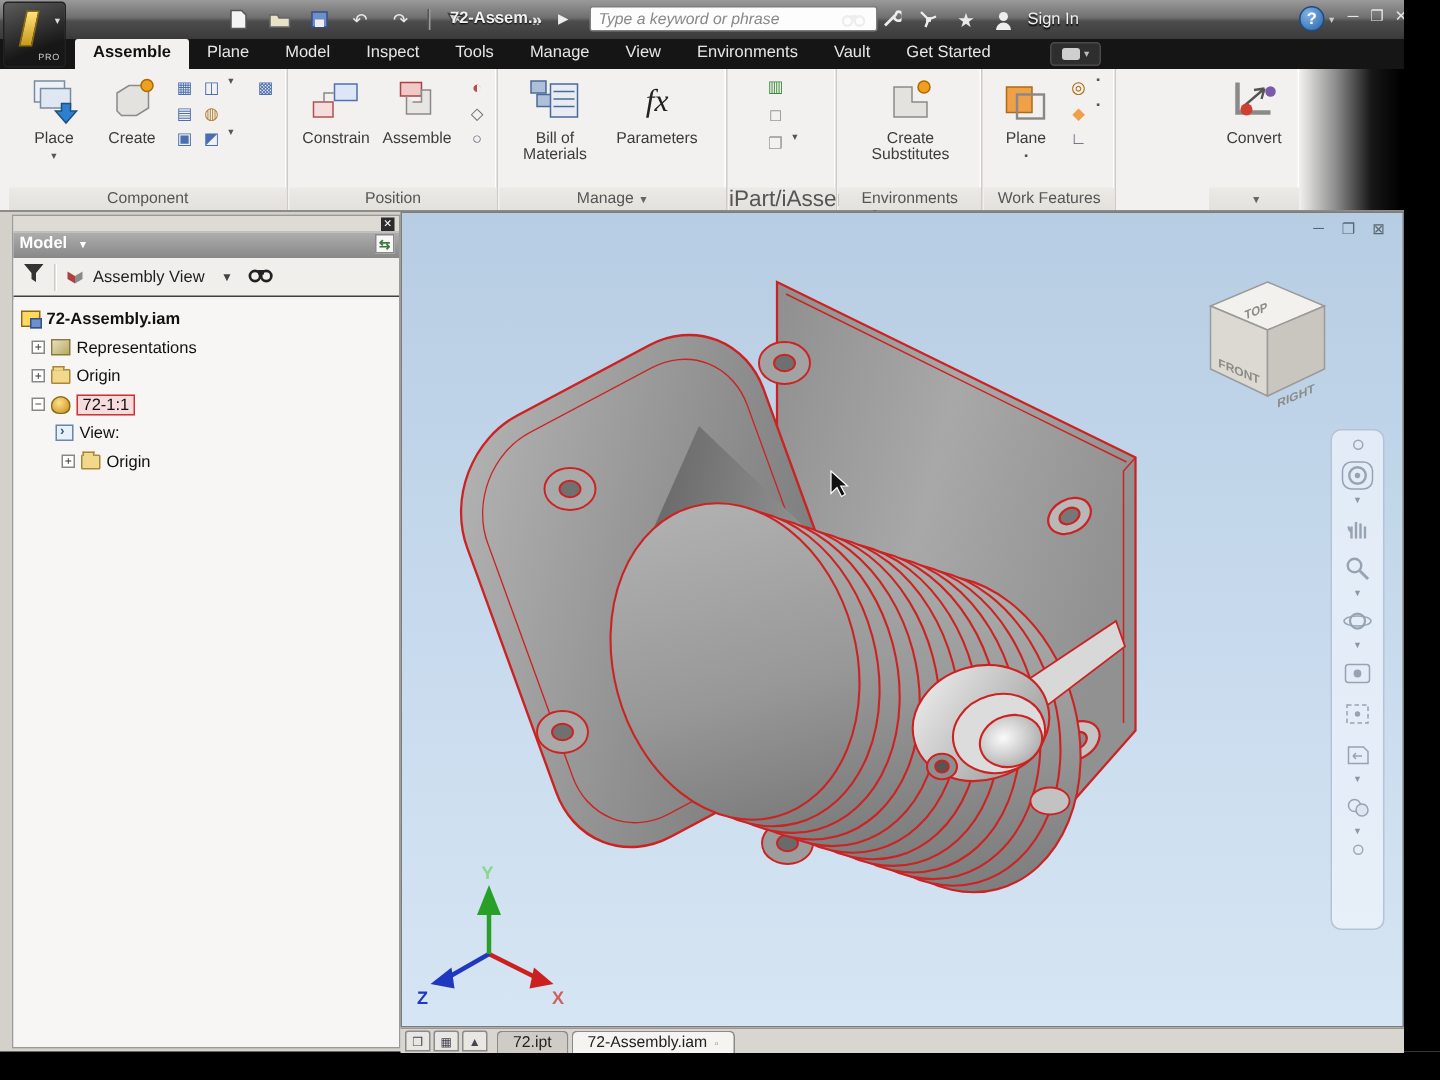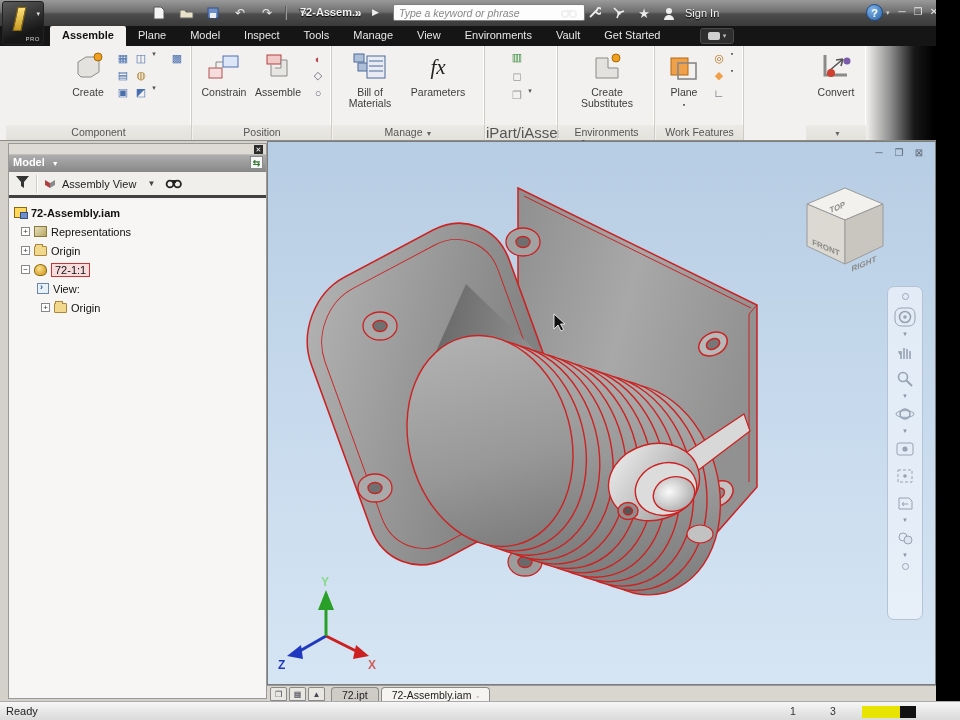--- a/index.html
+++ b/index.html
@@ -73,21 +73,21 @@
     border-bottom:1px solid #c2bfb9; }
   .panelclose { position:absolute; right:3px; top:1px; width:9px; height:9px; background:#2c2c2c;
     color:#fff; font-size:7px; line-height:9px; text-align:center; }
   .panelhdr { position:absolute; left:0; top:11px; width:100%; height:17px;
     background:linear-gradient(180deg,#aeaeae,#878787); color:#fff; font-size:11px; font-weight:bold;
     padding:1px 4px; }
   .panelhdr .dd { font-size:7px; margin-left:4px; }
   .panelswap { position:absolute; right:3px; top:1px; width:13px; height:13px; background:#f8f8f8;
     border:1px solid #8a8a8a; color:#3a7a3a; font-size:9px; line-height:12px; text-align:center; }
   .ptoolbar { position:absolute; left:0; top:28px; width:100%; height:26px; background:#f0efec;
-    border-bottom:3px solid #404040; display:flex; align-items:center; gap:6px; padding:0 6px; }
+    border-bottom:1px solid #404040; display:flex; align-items:center; gap:6px; padding:0 6px; }
   .ptsep { width:1px; height:18px; background:#cfccc6; box-shadow:1px 0 0 #fff; }
   .viewsel { display:flex; align-items:center; gap:5px; font-size:11px; color:#222; }
   .viewsel .dd { font-size:8px; color:#444; margin-left:6px; }
   .tree { position:absolute; left:0; top:56px; width:100%; bottom:0; background:#f7f6f4; padding-top:3px; }
   .trow { height:19px; display:flex; align-items:center; gap:4px; font-size:11px; color:#111; }
   .expbox { width:9px; height:9px; border:1px solid #888; background:#fff; font-size:8px; line-height:7px;
     text-align:center; color:#333; flex:none; }
   .folder { width:13px; height:10px; background:#f2d88c; border:1px solid #a9883a; border-radius:1px;
     position:relative; flex:none; }
   .folder::before { content:""; position:absolute; left:0; top:-3px; width:6px; height:2px;
@@ -232,20 +232,31 @@
     </div>
     <div class="camtab">
       <span class="cam"></span>
       <span class="dd">▾</span>
     </div>
   </div>
 
   <div class="ribbon">
 
     <div class="rgroup" style="left:6px; width:186px;">
+      <div class="rbtn" style="left:6px; width:48px;">
+        <div class="ric">
+          <svg width="34" height="32">
+              <rect x="4" y="3" width="20" height="14" fill="#eef2f8" stroke="#7a8aa0"></rect>
+              <rect x="8" y="8" width="20" height="13" fill="#dfe7f2" stroke="#7a8aa0"></rect>
+              <path d="M22,18 h6 v5 h4 l-7,8 l-7,-8 h4 z" fill="#2f7fd0" stroke="#1c527e"></path>
+            </svg>
+        </div>
+        <div>Place</div>
+        <div class="rdd">▾</div>
+      </div>
       <div class="rbtn" style="left:58px; width:48px;">
         <div class="ric">
           <svg width="34" height="32">
               <path d="M7,11 l8,-5 h10 l3,3 v12 l-8,5 h-10 l-3,-3 z" fill="#e4e2de" stroke="#8a8a8a"></path>
               <circle cx="27" cy="6" r="4" fill="#f0a020" stroke="#a86a00"></circle>
             </svg>
         </div>
         <div>Create</div>
       </div>
       <div style="position:absolute; left:108px; top:4px;">
@@ -645,22 +656,15 @@
       <span class="dtbtn">❒</span>
       <span class="dtbtn">▦</span>
       <span class="dtbtn">▲</span>
       <span class="dtab" style="margin-left:4px;">
         <span>72.ipt</span></span>
       <span class="dtab active">
         <span>72-Assembly.iam</span><span class="tx">▫</span></span>
     </div>
   </div>
 
-  <div class="statusbar">
-    <span class="ready">Ready</span>
-    <span class="scount" style="left:790px;">1</span>
-    <span class="scount" style="left:830px;">3</span>
-    <span class="sbadge-y"></span>
-    <span class="sbadge-k"></span>
-  </div>
 
   <div class="blackstrip"></div>
 </div>
 
 </body></html>

